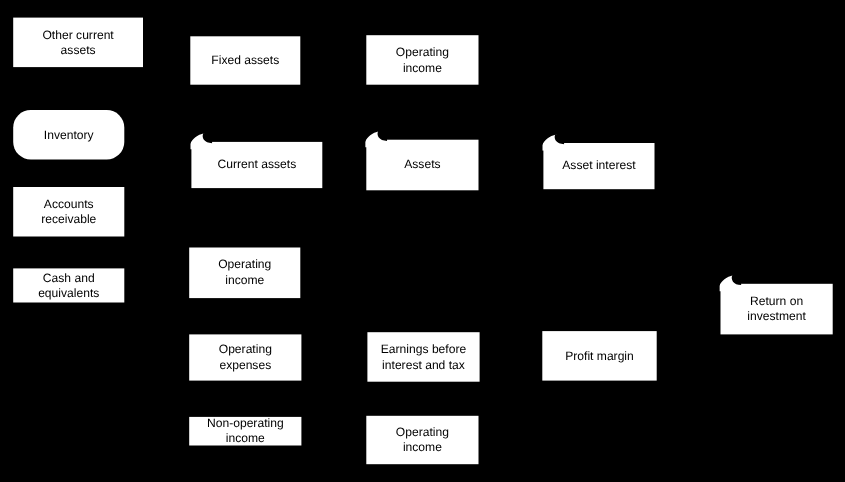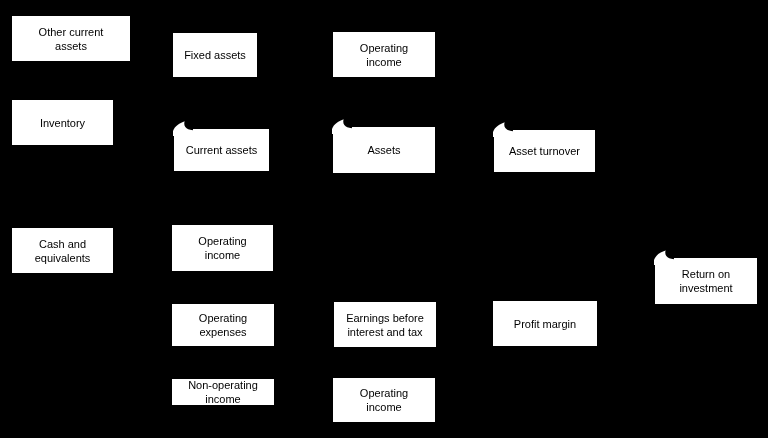--- a/index.html
+++ b/index.html
@@ -44,35 +44,39 @@
 </head>
 <body>
 
 <div class="canvas">
 
   <div class="node" style="left:12px; top:16px; width:118px; height:45px;align-items:center;">
     <span class="label">Other current
 assets</span>
   </div>
 
-  <div class="node" style="left:12px; top:100px; width:101px; height:45px;">
+  <div class="node" style="left:12px; top:100px; width:101px; height:45px;border-radius:16px;">
     <span class="label">Inventory</span>
   </div>
 
+  <div class="node" style="left:12px; top:170px; width:101px; height:45px;">
+    <span class="label">Accounts
+receivable</span>
+  </div>
 
-  <div class="node" style="left:12px; top:228px; width:101px; height:45px;">
+  <div class="node" style="left:12px; top:244px; width:101px; height:31px;">
     <span class="label">Cash and
 equivalents</span>
   </div>
 
-  <div class="node" style="left:173px; top:33px; width:84px; height:44px;">
+  <div class="node" style="left:173px; top:33px; width:100px; height:44px;">
     <span class="label">Fixed assets</span>
   </div>
 
-  <div class="node" style="left:174px; top:129px; width:95px; height:42px;justify-content:center;">
+  <div class="node" style="left:174px; top:129px; width:119px; height:42px;justify-content:center;">
     <span class="flag">
       <svg width="20" height="17" viewBox="0 0 20 17">
         <path d="M0,17 L0,12 C2,7 6,4 13,2 C11.5,6 13,9.5 20,10 L20,17 Z" fill="#ffffff"></path>
         <path d="M13,2 C11.5,6 13,9.5 20,10" fill="none" stroke="#000000" stroke-width="2.4"></path>
       </svg>
     </span>
     <span class="label">Current assets</span>
   </div>
 
   <div class="node" style="left:172px; top:225px; width:101px; height:46px;">
@@ -115,21 +119,21 @@
 income</span>
   </div>
 
   <div class="node" style="left:494px; top:130px; width:101px; height:42px;">
     <span class="flag">
       <svg width="20" height="17" viewBox="0 0 20 17">
         <path d="M0,17 L0,12 C2,7 6,4 13,2 C11.5,6 13,9.5 20,10 L20,17 Z" fill="#ffffff"></path>
         <path d="M13,2 C11.5,6 13,9.5 20,10" fill="none" stroke="#000000" stroke-width="2.4"></path>
       </svg>
     </span>
-    <span class="label">Asset turnover</span>
+    <span class="label">Asset interest</span>
   </div>
 
   <div class="node" style="left:493px; top:301px; width:104px; height:45px;text-align:center;">
     <span class="label">Profit margin</span>
   </div>
 
   <div class="node" style="left:655px; top:214px; width:102px; height:46px;margin-top:44px;">
     <span class="flag">
       <svg width="20" height="17" viewBox="0 0 20 17">
         <path d="M0,17 L0,12 C2,7 6,4 13,2 C11.5,6 13,9.5 20,10 L20,17 Z" fill="#ffffff"></path>

